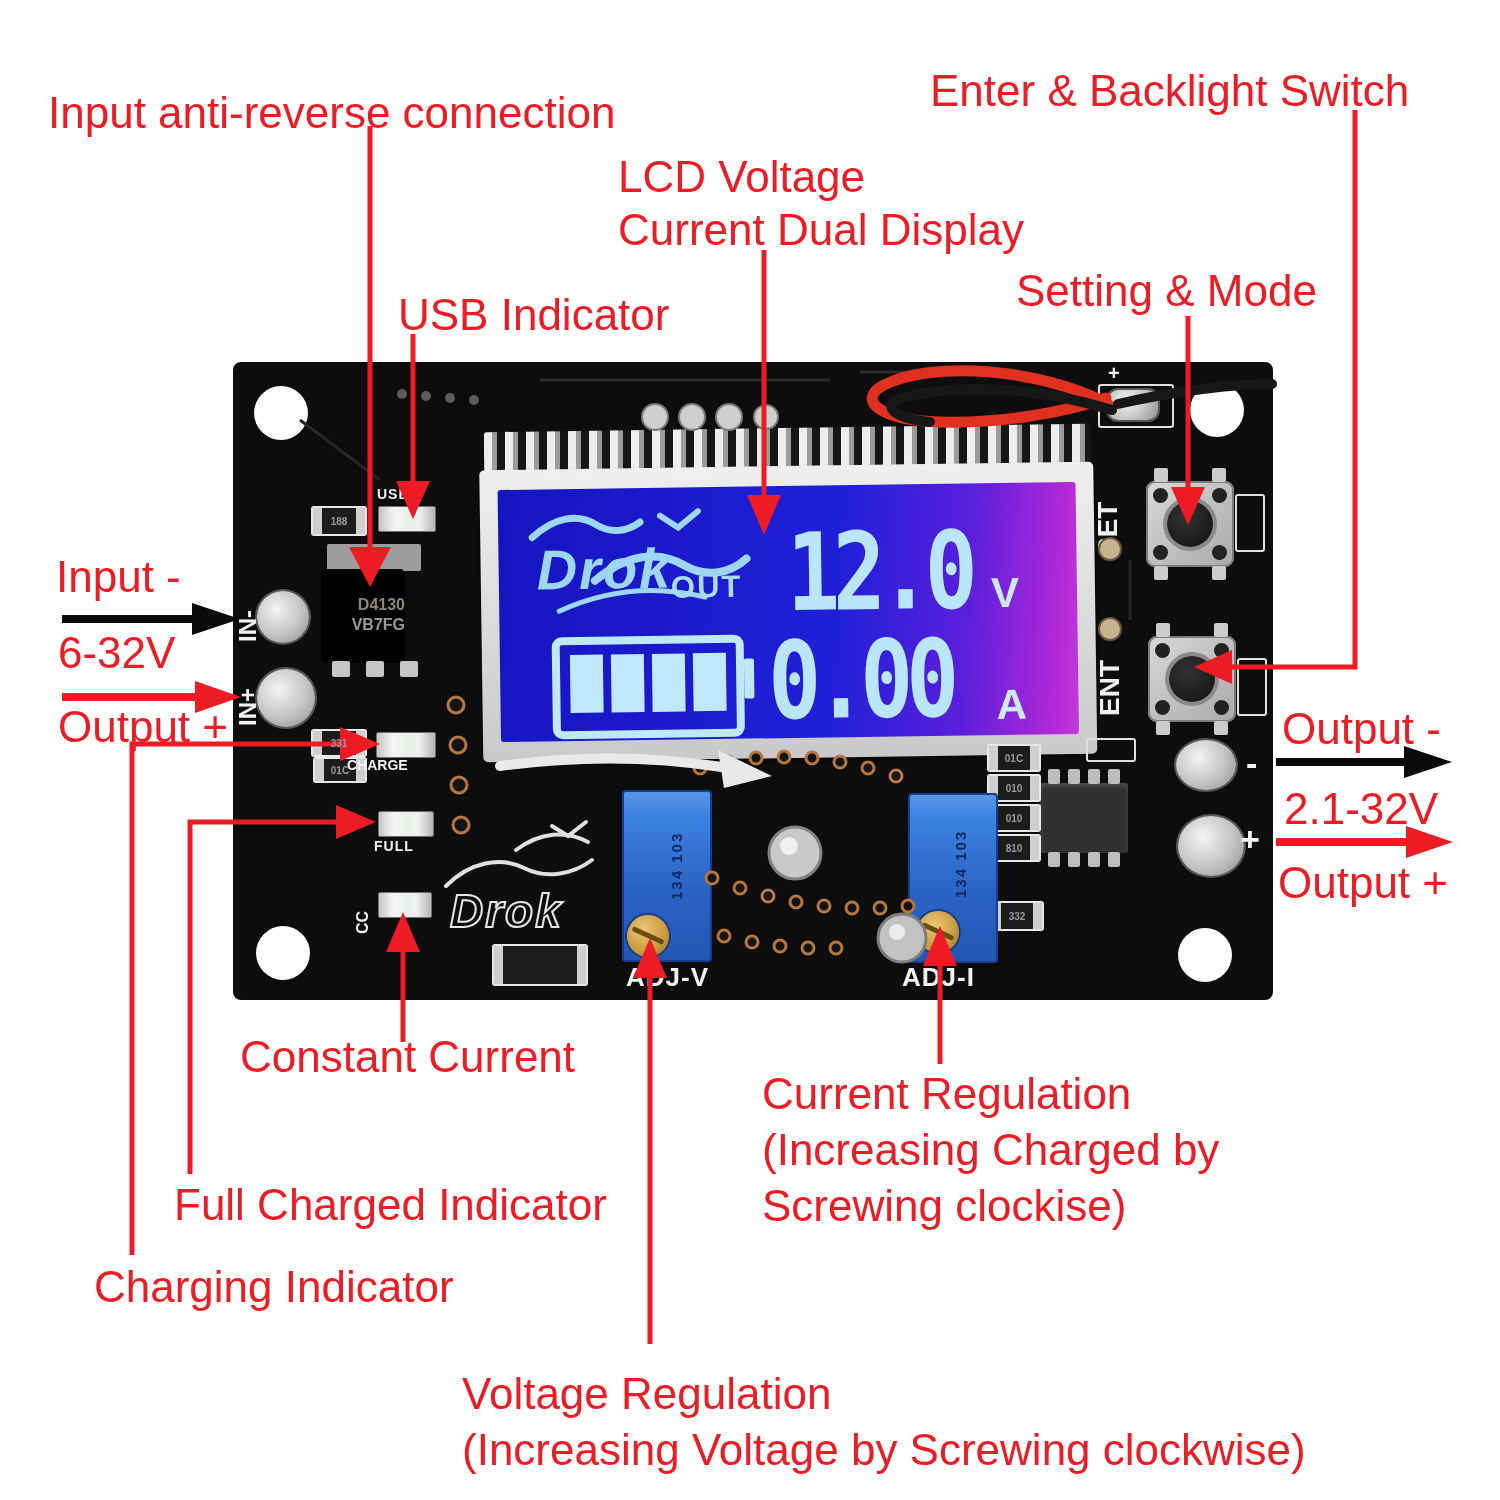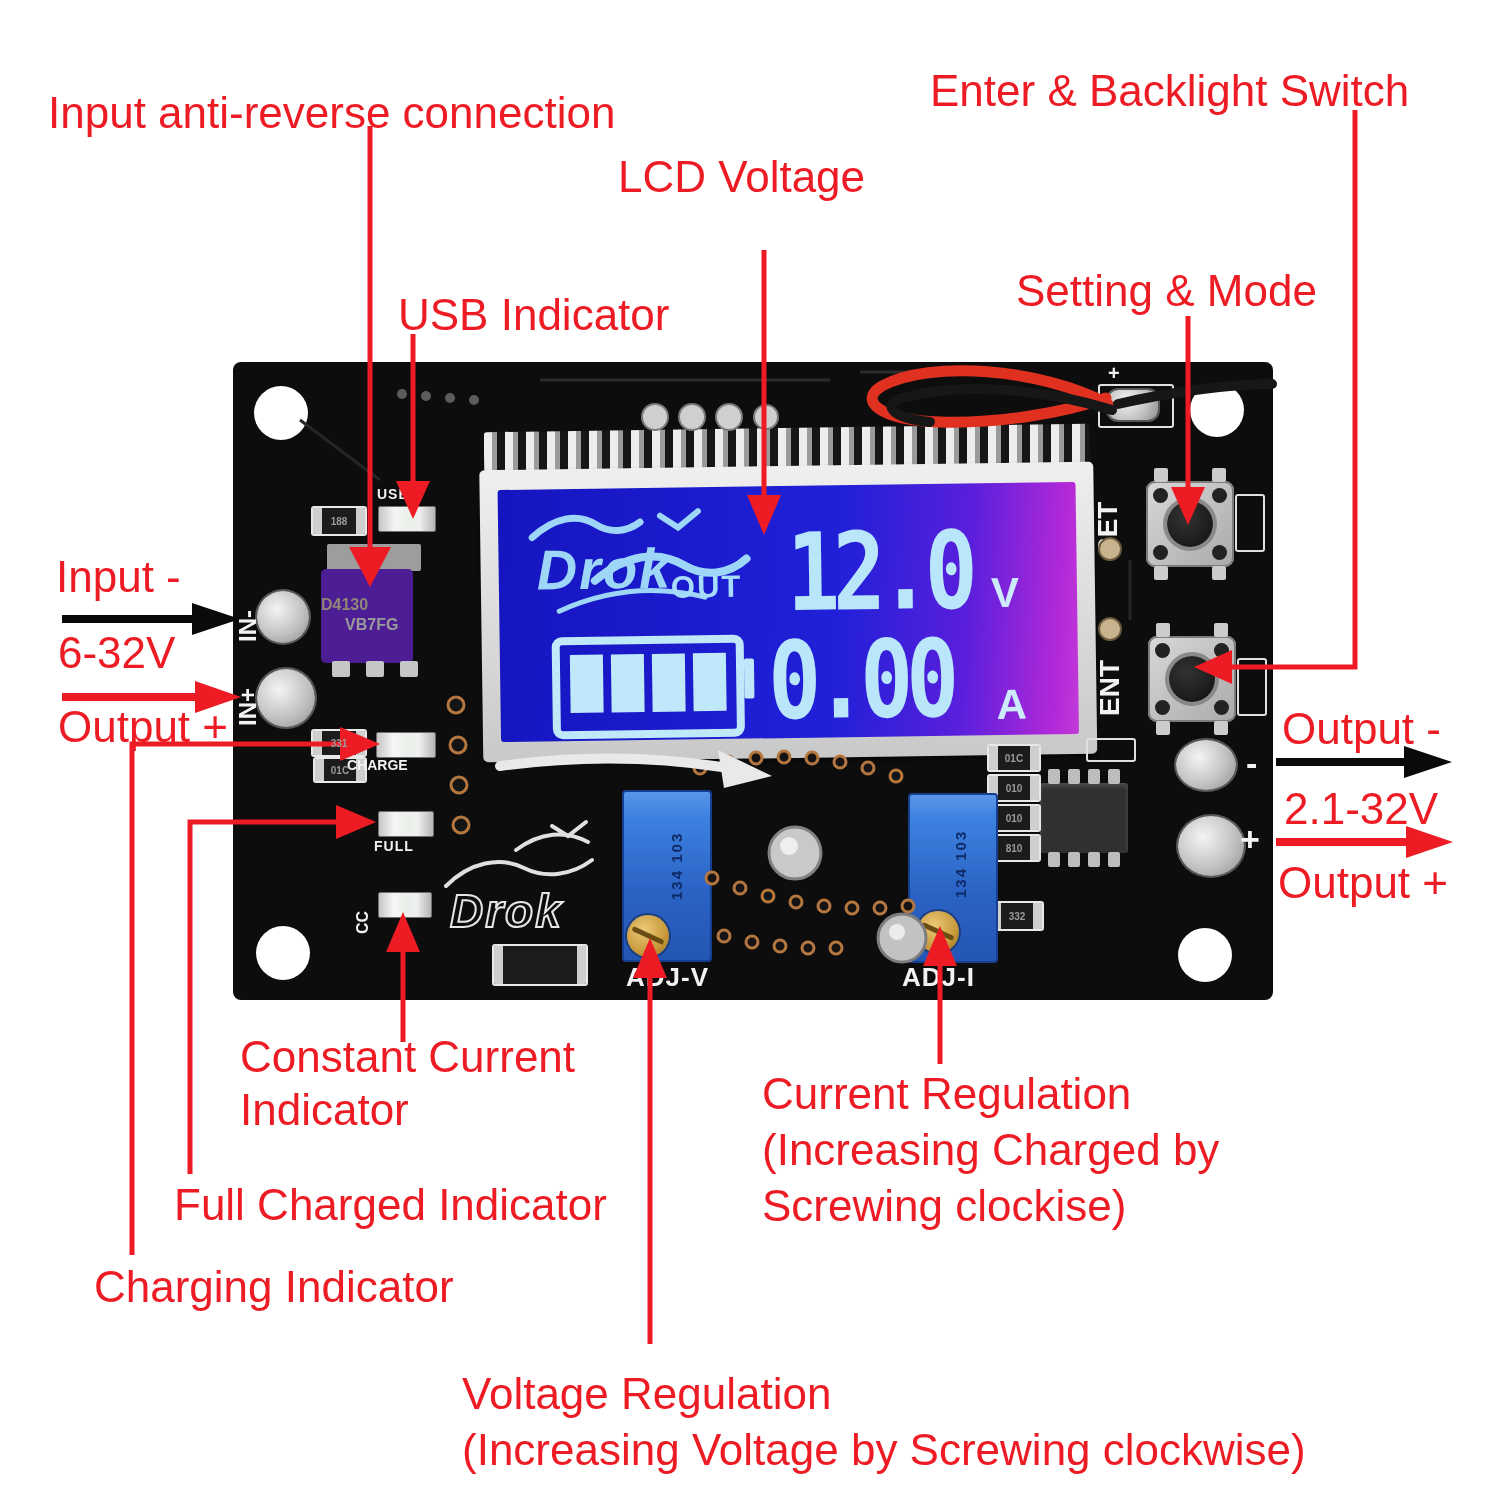--- a/index.html
+++ b/index.html
@@ -41,22 +41,22 @@
        color:#9a9a9a;font-size:10px;font-weight:bold;text-align:center;overflow:hidden;
        display:flex;align-items:center;justify-content:center;}
   .smd::before,.smd::after{content:"";position:absolute;top:0;bottom:0;width:9px;background:#cfcfcf;}
   .smd::before{left:0;} .smd::after{right:0;}
   .smd span{position:relative;z-index:1;}
   .blob{position:absolute;border-radius:50%;
         background:radial-gradient(circle at 38% 35%,#f4f4f4,#c2c2c2 55%,#8d8d8d 100%);
         box-shadow:0 0 0 2px #585858;}
   
   .fet-tab{position:absolute;left:327px;top:544px;width:94px;height:27px;background:#9d9d9d;border-radius:2px;}
-  .fet{position:absolute;left:321px;top:569px;width:92px;height:94px;background:#4c1d95;border-radius:5px;
-       color:#8f8676;text-align:left;font-size:16px;font-weight:bold;line-height:20px;padding-top:26px;box-sizing:border-box;}
+  .fet{position:absolute;left:321px;top:569px;width:84px;height:94px;background:#000000;border-radius:5px;
+       color:#8f8676;text-align:right;font-size:16px;font-weight:bold;line-height:20px;padding-top:26px;box-sizing:border-box;}
   .fet-leg{position:absolute;top:661px;width:18px;height:16px;background:#c6c6c6;border-radius:2px;}
   
   .btn{position:absolute;width:88px;height:86px;border-radius:9px;
        background:linear-gradient(135deg,#d9d9d9,#a9a9a9);box-shadow:inset 0 0 0 2px #7c7c7c;}
   .btn .dot{position:absolute;width:15px;height:15px;border-radius:50%;background:#222;}
   .btn .ctr{position:absolute;left:50%;top:50%;width:46px;height:46px;border-radius:50%;
             transform:translate(-50%,-50%);background:radial-gradient(circle at 40% 35%,#333,#101010);
             box-shadow:0 0 0 4px #8a8a8a;}
   .btn-leg{position:absolute;width:14px;height:14px;background:#cccccc;border-radius:2px;}
   
@@ -323,32 +323,32 @@
     <path d="M1276 762 L1406 762" stroke="#0a0a0a" stroke-width="8"></path>
     <polygon points="1404,746 1404,778 1452,762" fill="#0a0a0a"></polygon>
     <path d="M1276 842 L1408 842" stroke="#ed1c24" stroke-width="8"></path>
     <polygon points="1406,826 1406,858 1453,842" fill="#ed1c24"></polygon>
   </svg>
 
   <div class="ann" style="left:48px;top:86px;">Input anti-reverse connection</div>
   <div class="ann" style="left:398px;top:288px;">USB Indicator</div>
   <div class="ann" style="left:618px;top:150px;">
     <div>LCD Voltage</div>
+    <div>Current Dual Display</div>
   </div>
   <div class="ann" style="left:930px;top:64px;">Enter &amp; Backlight Switch</div>
   <div class="ann" style="left:1016px;top:264px;">Setting &amp; Mode</div>
   <div class="ann" style="left:56px;top:550px;">Input -</div>
   <div class="ann" style="left:58px;top:626px;">6-32V</div>
   <div class="ann" style="left:58px;top:700px;">Output +</div>
   <div class="ann" style="left:1282px;top:702px;">Output -</div>
   <div class="ann" style="left:1284px;top:782px;">2.1-32V</div>
   <div class="ann" style="left:1278px;top:856px;">Output +</div>
   <div class="ann" style="left:240px;top:1030px;">
     <div>Constant Current</div>
-    <div>Indicator</div>
   </div>
   <div class="ann" style="left:174px;top:1178px;">Full Charged Indicator</div>
   <div class="ann" style="left:94px;top:1260px;">Charging Indicator</div>
   <div class="ann" style="left:762px;top:1066px;line-height:56px;">
     <div>Current Regulation</div>
     <div>(Increasing Charged by</div>
     <div>Screwing clockise)</div>
   </div>
   <div class="ann" style="left:462px;top:1366px;line-height:56px;">
     <div>Voltage Regulation</div>

